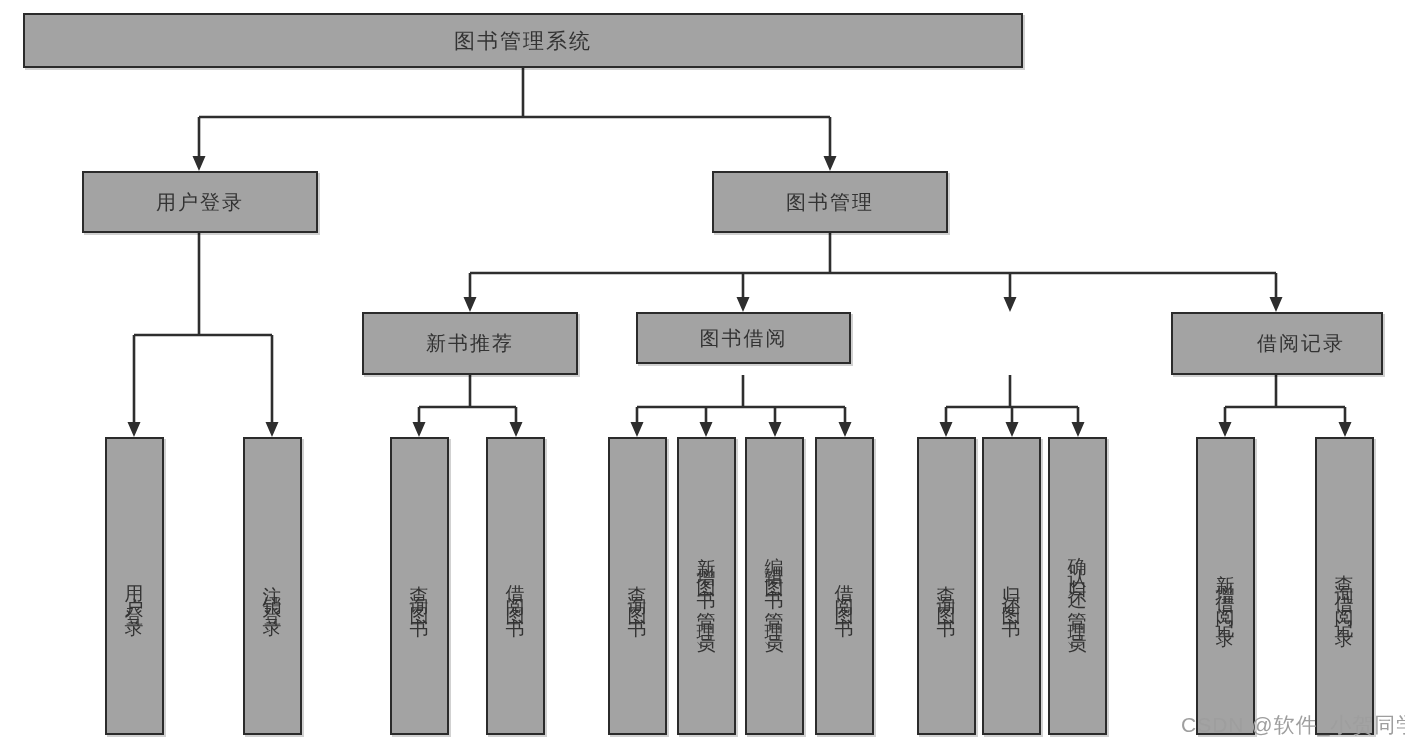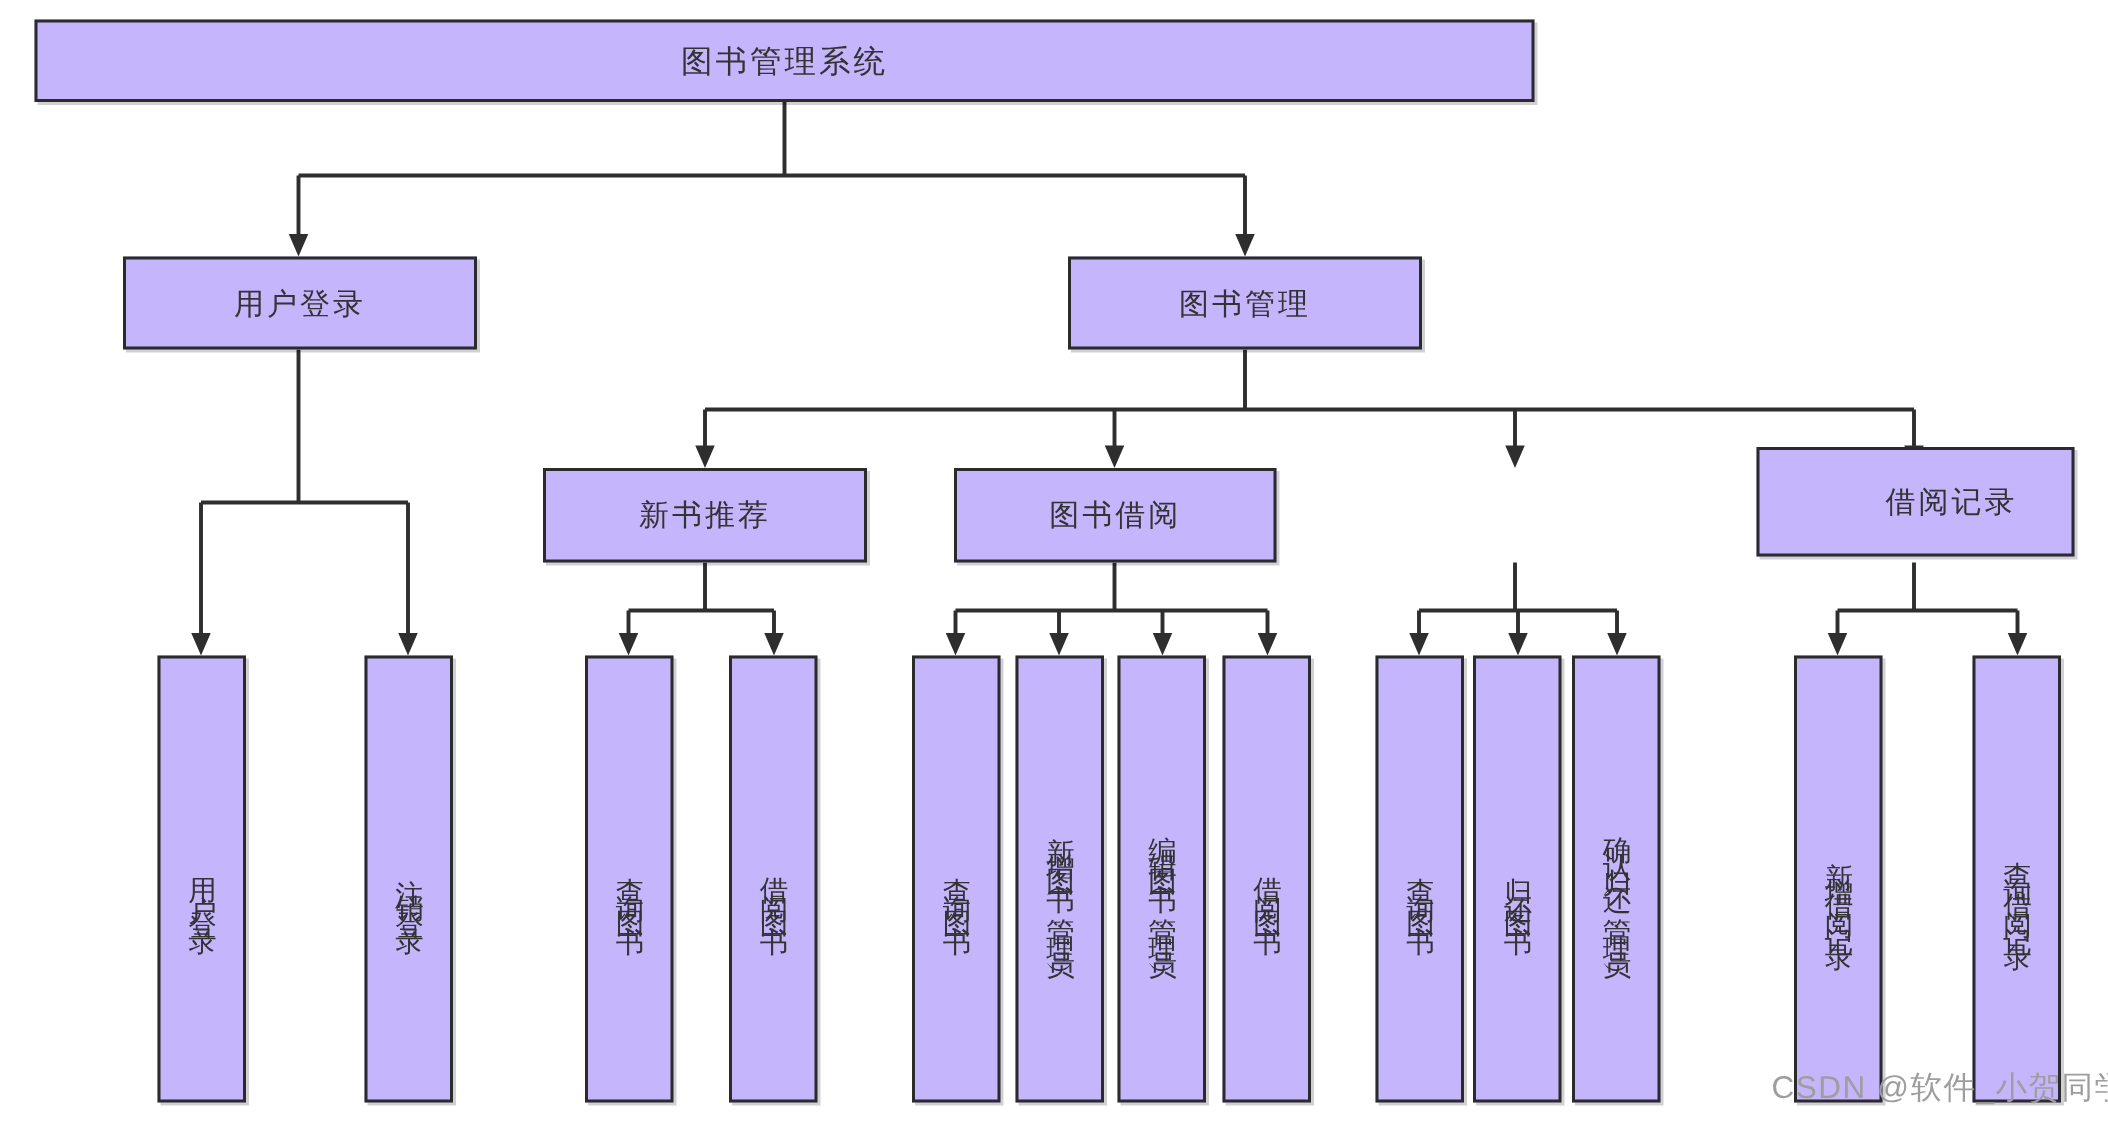--- a/index.html
+++ b/index.html
@@ -16,21 +16,21 @@
   }
   .connectors {
     position: absolute; left: 0; top: 0;
     width: 1405px; height: 747px;
     pointer-events: none;
   }
   .conn-line { fill: none; stroke: #2e2e2e; stroke-width: 2.6; }
   .conn-arrow { fill: #2e2e2e; stroke: none; }
   .box {
     position: absolute;
-    background: #c4b5fd;
+    background: #a3a3a3;
     border: 2px solid #2b2b2b;
     box-shadow: 2px 2px 0 rgba(0,0,0,0.18);
     display: flex; align-items: center; justify-content: center;
     color: #333333;
   }
   .box.h { font-size: 20px; letter-spacing: 2px; white-space: nowrap; }
   .box.root { font-size: 21px; }
   .box.v span {
     writing-mode: vertical-rl;
     font-size: 19px;
@@ -117,24 +117,24 @@
   <div class="box h" style="left:82px; top:171px; width:236px; height:62px;">
     <span>用户登录</span>
   </div>
   <div class="box h" style="left:362px; top:312px; width:216px; height:63px;">
     <span>新书推荐</span>
   </div>
 
   <div class="box h" style="left:712px; top:171px; width:236px; height:62px;">
     <span>图书管理</span>
   </div>
-  <div class="box h" style="left:636px; top:312px; width:215px; height:63px;">
+  <div class="box h" style="left:636px; top:312px; width:215px; height:52px;">
     <span>图书借阅</span>
   </div>
-  <div class="box h" style="left:1171px; top:298px; width:212px; height:73px;padding-left:48px;">
+  <div class="box h" style="left:1171px; top:312px; width:212px; height:63px;padding-left:48px;">
     <span>借阅记录</span>
   </div>
 
   <div class="box v" style="left:105px; top:437px; width:59px; height:298px;">
     <span>用户登录</span>
   </div>
   <div class="box v" style="left:243px; top:437px; width:59px; height:298px;">
     <span>注销登录</span>
   </div>
 

